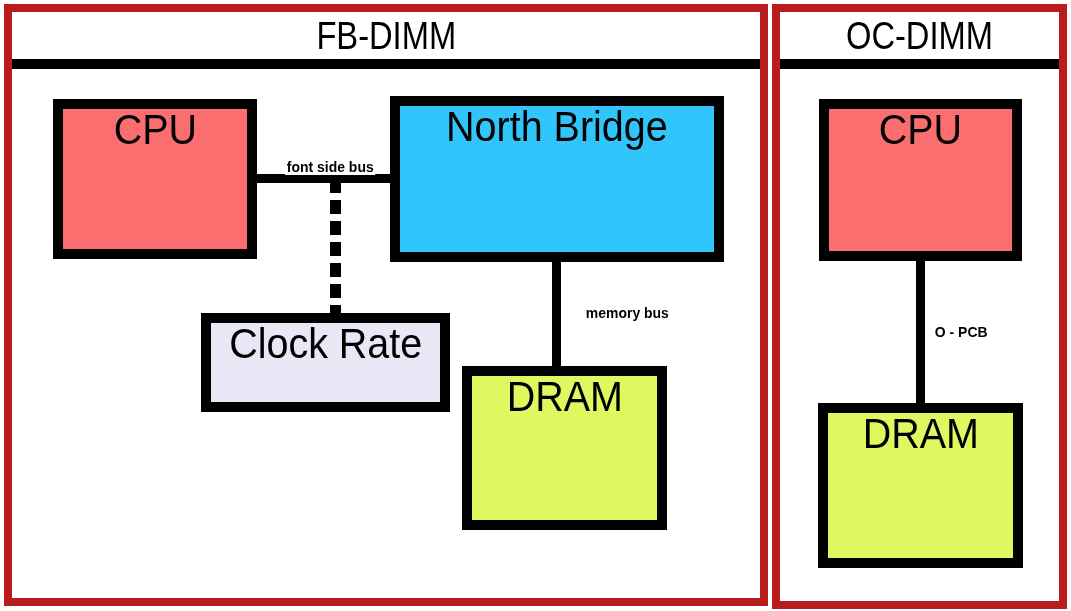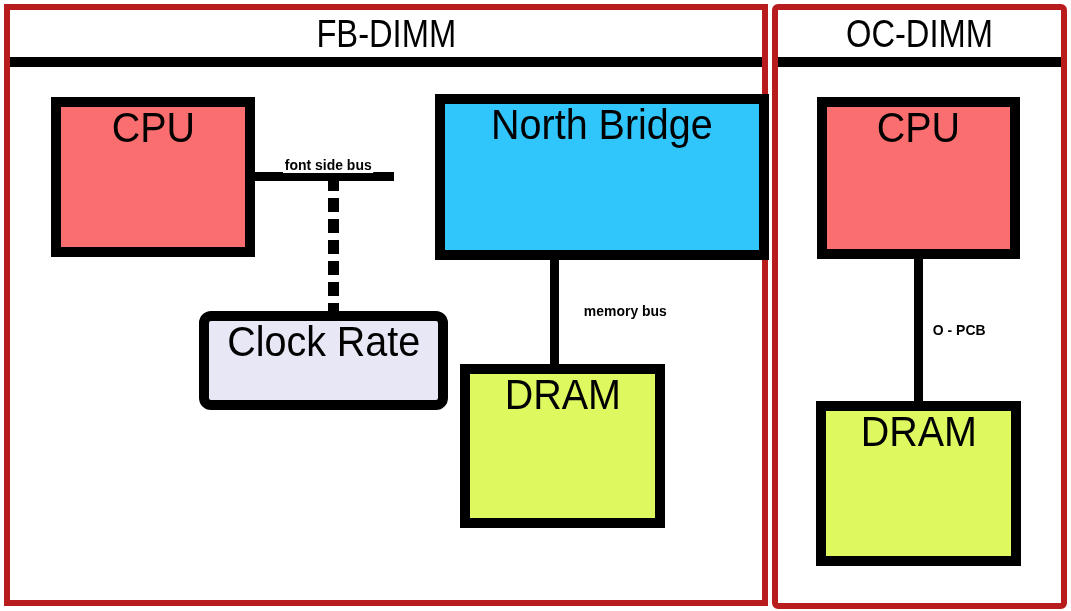--- a/index.html
+++ b/index.html
@@ -15,25 +15,25 @@
     width: 1071px;
     height: 611px;
     background: #ffffff;
     overflow: hidden;
   }
 
   
   .panel {
     position: absolute;
     box-sizing: border-box;
-    border: 6px solid #b91c1c;
+    border: 8px solid #b91c1c;
     background: #fde047;
   }
   #panel-fb { left: 4px;   top: 4px; width: 764px; height: 602px; }
-  #panel-oc { left: 772px; top: 4px; width: 295px; height: 605px; border-radius: 6px; }
+  #panel-oc { left: 772px; top: 4px; width: 295px; height: 605px; }
 
   .panel-header {
     position: absolute;
     left: 0;
     top: 0;
     right: 0;
     height: 57px;
     box-sizing: border-box;
     border-bottom: 10px solid #000000;
     display: flex;
@@ -75,22 +75,22 @@
     font-family: "Liberation Sans", sans-serif;
     font-weight: 400;
     color: #000000;
     white-space: nowrap;
     line-height: 1;
     transform: scaleX(0.94);
   }
 
   
   #node-cpu-fb        { left: 41px;  top: 30px;  width: 204px; height: 160px; background: #FB6E70; }
-  #node-north-bridge  { left: 378px; top: 27px;  width: 334px; height: 166px; background: #30C6FC; margin-left: 47px; }
-  #node-clock-rate    { left: 189px; top: 244px; width: 249px; height: 99px;  background: #E7E7F6; border-radius: 12px; }
+  #node-north-bridge  { left: 378px; top: 27px;  width: 334px; height: 166px; background: #30C6FC; }
+  #node-clock-rate    { left: 189px; top: 244px; width: 249px; height: 99px;  background: #E7E7F6; }
   #node-dram-fb       { left: 450px; top: 297px; width: 205px; height: 164px; background: #DEF95F; }
 
   #node-cpu-oc        { left: 39px;  top: 30px;  width: 203px; height: 162px; background: #FB6E70; }
   #node-dram-oc       { left: 38px;  top: 334px; width: 205px; height: 165px; background: #DEF95F; }
 
   #node-cpu-fb .node-label,
   #node-cpu-oc .node-label,
   #node-dram-fb .node-label,
   #node-dram-oc .node-label,
   #node-clock-rate .node-label,

